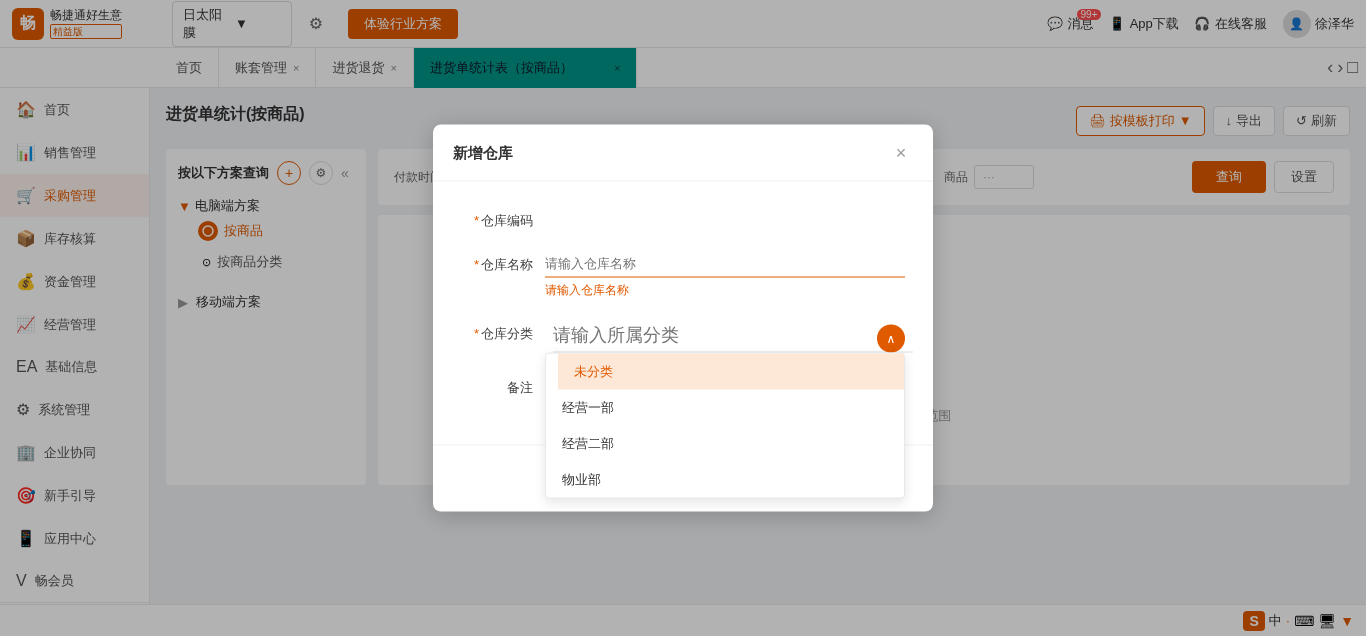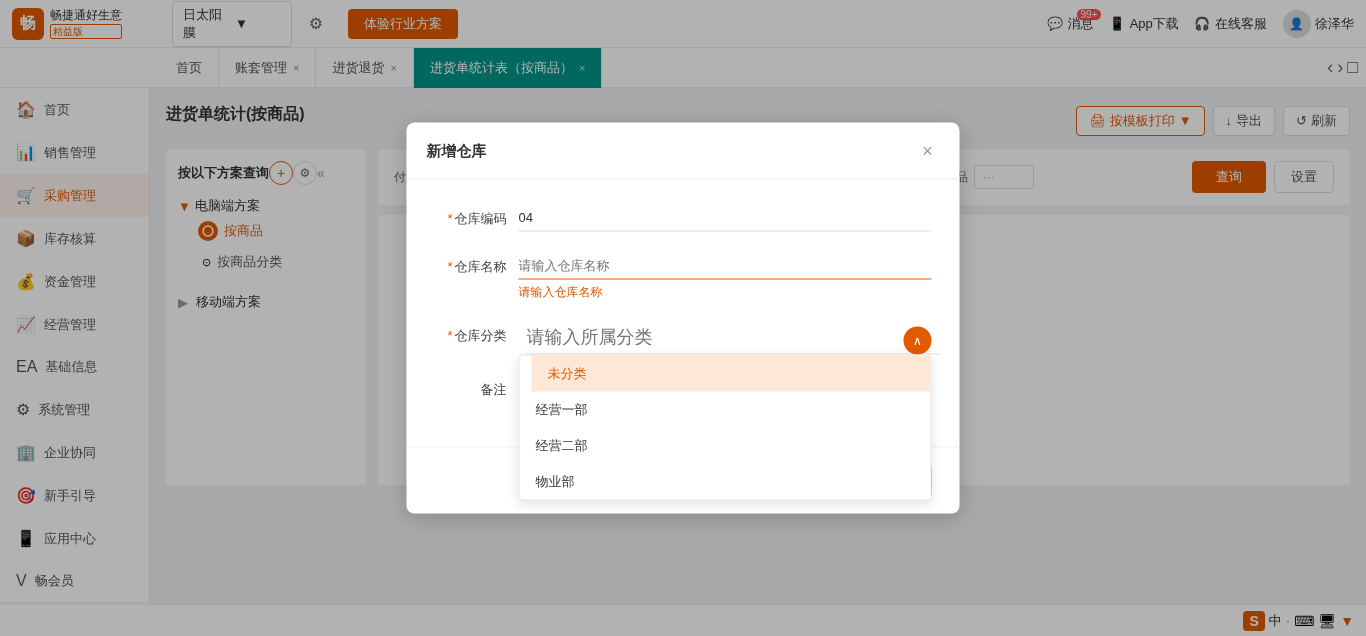--- a/index.html
+++ b/index.html
@@ -84,21 +84,21 @@
       padding-left: 160px;
       position: relative;
     }
     .tab-item {
       height: 40px; display: flex; align-items: center;
       padding: 0 16px; cursor: pointer; font-size: 13px;
       border-right: 1px solid #e8e8e8; color: #555;
       position: relative; white-space: nowrap;
     }
     .tab-item.active {
-      background: #009688; color: #ffffff;
+      background: #009688; color: #0f172a; gap: 35px;
     }
     .tab-item .tab-close {
       margin-left: 6px; font-size: 11px; color: inherit; opacity: 0.7;
     }
     .tab-bar-actions {
       margin-left: auto; display: flex; align-items: center; padding-right: 8px; gap: 4px;
     }
     .tab-bar-actions span { font-size: 18px; color: #666; cursor: pointer; }
 
     
@@ -195,21 +195,21 @@
       background: rgba(0,0,0,0.3); z-index: 100;
     }
 
     
     .modal {
       position: fixed;
       top: 50%; left: 50%;
       transform: translate(-50%, -50%);
       background: white;
       border-radius: 8px;
-      width: 553px;
+      width: 500px;
       z-index: 101;
       box-shadow: 0 4px 24px rgba(0,0,0,0.2);
       overflow: visible;
     }
     .modal-header {
       padding: 16px 20px;
       border-bottom: 1px solid #f0f0f0;
       display: flex; align-items: center; justify-content: space-between;
     }
     .modal-title { font-size: 15px; font-weight: bold; color: #333; }
@@ -283,21 +283,21 @@
       height: 32px; background: #fff;
       border-top: 1px solid #e8e8e8;
       display: flex; align-items: center; justify-content: flex-end;
       padding: 0 12px; gap: 8px; z-index: 50;
     }
 
     
     ::-webkit-scrollbar { width: 4px; height: 4px; }
     ::-webkit-scrollbar-thumb { background: #ddd; border-radius: 2px; }
 
-    .filter-scheme-row { display: flex; align-items: center; gap: 0; text-align: center; }
+    .filter-scheme-row { display: flex; align-items: center; gap: 8px; text-align: center; }
 
     .content-with-sidebar { display: flex; gap: 12px; }
     .sidebar-panel { width: 200px; background: #fff; border-radius: 4px; padding: 12px; flex-shrink: 0; }
     .main-panel { flex: 1; }
 
     .query-form-row {
       display: flex; align-items: center; gap: 16px;
       background: #fff; border-radius: 4px; padding: 12px 16px; margin-bottom: 10px;
     }
     .qf-item { display: flex; align-items: center; gap: 6px; }
@@ -558,23 +558,20 @@
 
 <div class="modal">
   <div class="modal-header">
     <span class="modal-title">新增仓库</span>
     <div class="modal-close">×</div>
   </div>
   <div class="modal-body">
 
     <div class="form-field">
       <span class="field-label required">仓库编码</span>
-      <div class="field-input-wrap">
-        <input class="field-input" type="text" value="04" style="">
-      </div>
     </div>
 
     <div class="form-field">
       <span class="field-label required">仓库名称</span>
       <div class="field-input-wrap">
         <input class="field-input error-border" type="text" placeholder="请输入仓库名称" style="">
         <div class="error-msg">请输入仓库名称</div>
       </div>
     </div>
 

